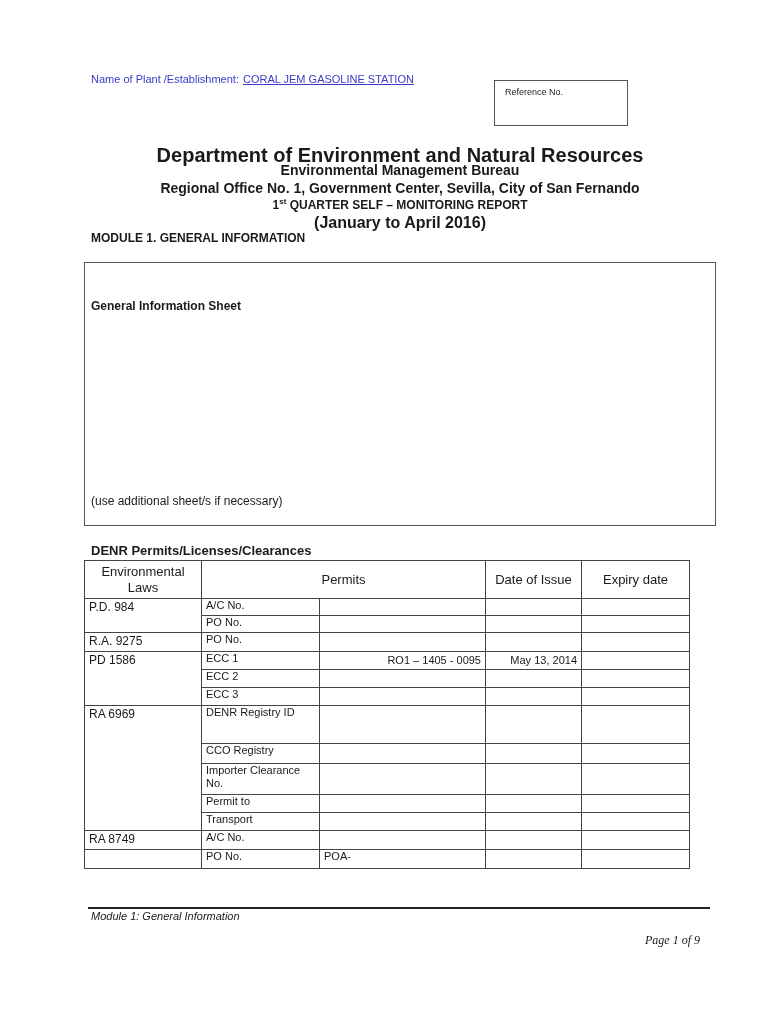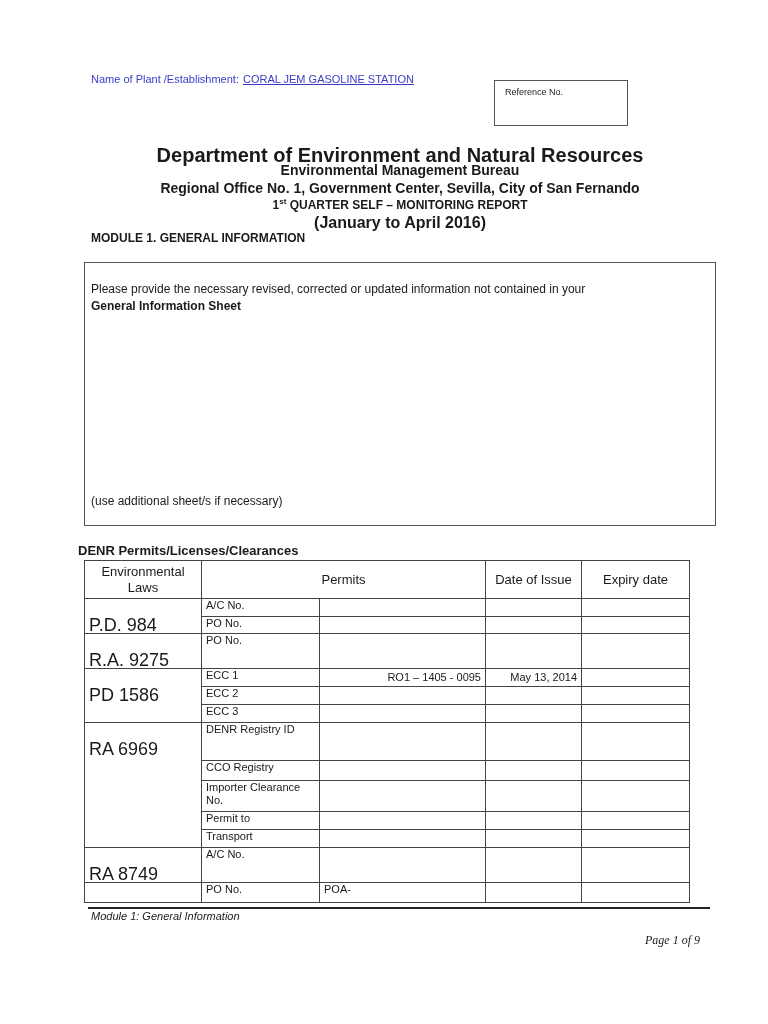--- a/index.html
+++ b/index.html
@@ -16,25 +16,25 @@
   .h3 { top:180px; font-size:14px; }
   .h4 { top:197px; font-size:12px; }
   .h4 sup { font-size:8px; }
   .h5 { top:214px; font-size:16px; }
   .module { left:91px; top:231px; font-size:12px; font-weight:bold; }
   .info-box { left:84px; top:262px; width:632px; height:264px; border:1px solid #555; box-sizing:border-box; }
   .info-box .l1 { position:absolute; left:6px; top:2px; font-size:12px; }
   .info-box .l2 { position:absolute; left:6px; top:19px; font-size:12px; white-space:nowrap; }
   .info-box .l3 { position:absolute; left:6px; top:36px; font-size:12px; font-weight:bold; }
   .info-box .l4 { position:absolute; left:6px; top:231px; font-size:12px; }
-  .permits-title { left:78px; top:543px; font-size:13px; font-weight:bold; }
+  .permits-title { left:91px; top:543px; font-size:13px; font-weight:bold; }
   table.permits { position:absolute; left:84px; top:560px; border-collapse:collapse; table-layout:fixed; }
   table.permits td { border:1px solid #444; padding:0 4px; font-size:11px; vertical-align:top; box-sizing:border-box; line-height:13px; }
   table.permits td.hd { text-align:center; vertical-align:middle; font-size:13px; line-height:16px; }
-  table.permits td.law { font-size:18px; line-height:15px; padding-top:19px; }
+  table.permits td.law { font-size:12px; line-height:15px; padding-top:1px; }
   table.permits td.c { text-align:right; vertical-align:middle; }
   .footer-rule { left:88px; top:907px; width:622px; height:2px; background:#222; }
   .footer-left { left:91px; top:910px; font-size:11px; font-style:italic; }
   .footer-right { left:645px; top:933px; font-size:12px; font-style:italic; font-family:"Liberation Serif", serif; }
 </style>
 </head>
 <body>
 
 <div class="abs plant-line">
   <span>Name of Plant /Establishment:</span><span class="val">CORAL JEM GASOLINE STATION</span>
@@ -48,21 +48,20 @@
 <div class="abs hdr h2">Environmental Management Bureau</div>
 <div class="abs hdr h3">Regional Office No. 1, Government Center, Sevilla, City of San Fernando</div>
 <div class="abs hdr h4">
   <span>1</span><sup>st</sup>
   <span>QUARTER SELF – MONITORING REPORT</span>
 </div>
 <div class="abs hdr h5">(January to April 2016)</div>
 <div class="abs module">MODULE 1. GENERAL INFORMATION</div>
 
 <div class="abs info-box">
-  <div class="l2">Please provide the necessary revised, corrected or updated information not contained in your</div>
   <div class="l3">General Information Sheet</div>
   <div class="l4">(use additional sheet/s if necessary)</div>
 </div>
 
 <div class="abs permits-title">DENR Permits/Licenses/Clearances</div>
 
 <table class="permits">
   <colgroup>
     <col style="width:117px">
       <col style="width:118px">

